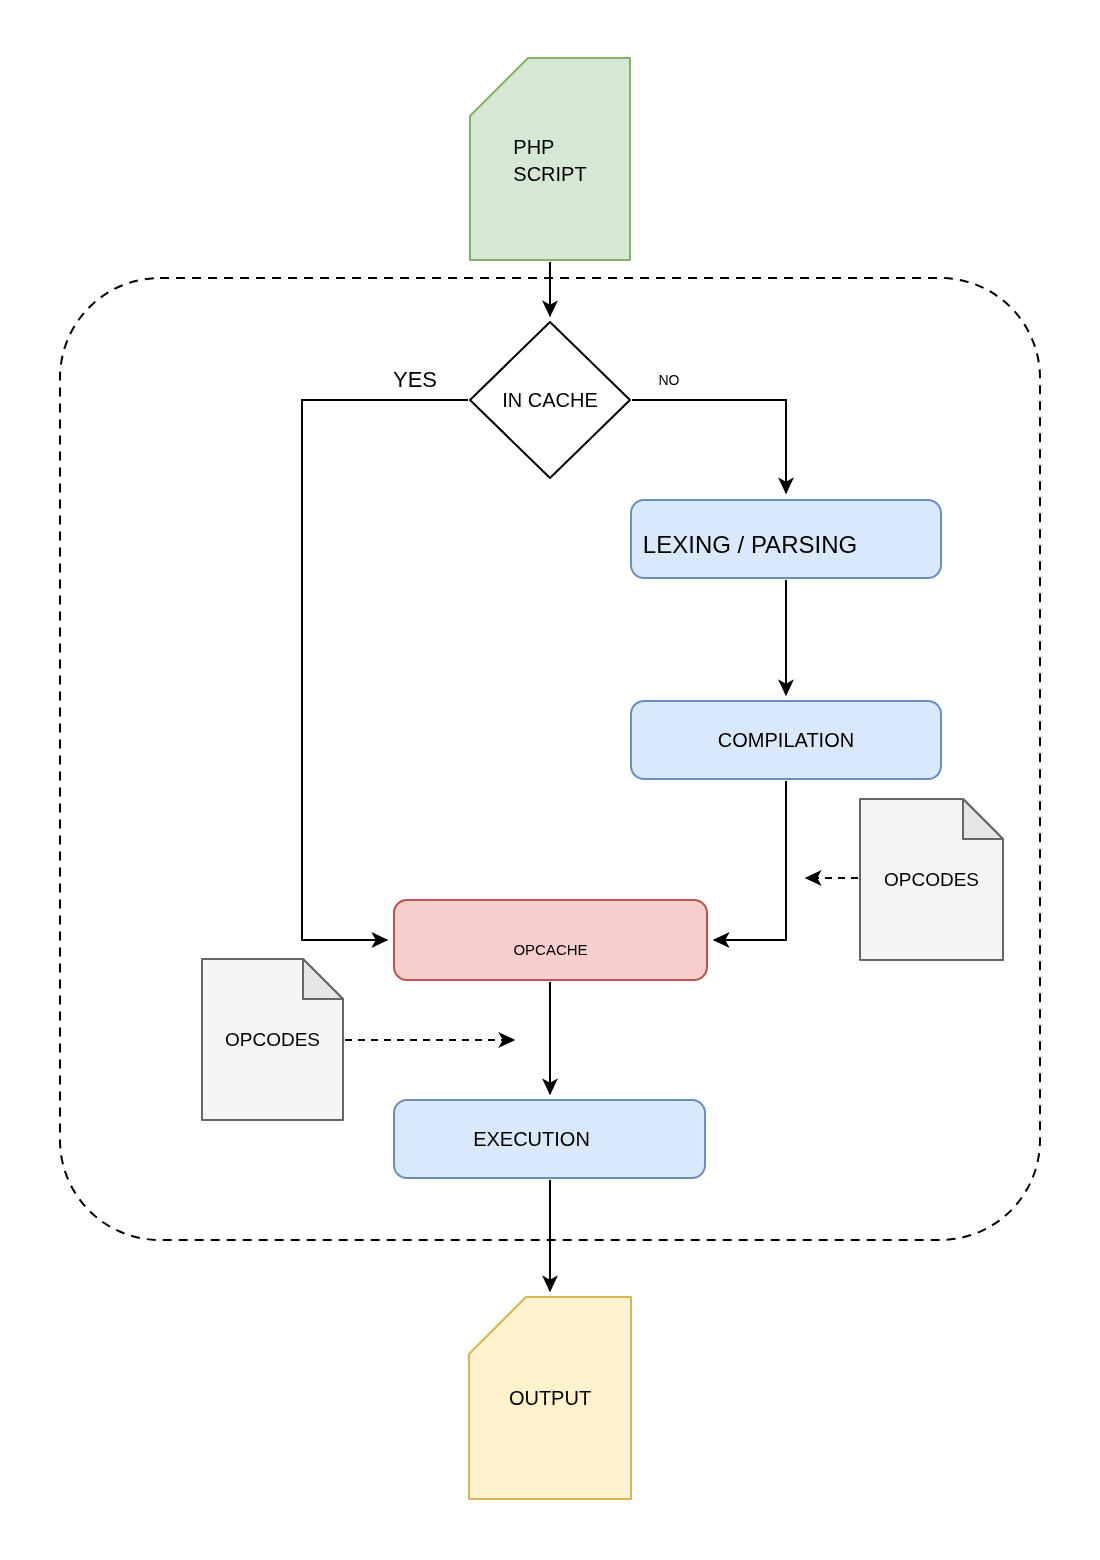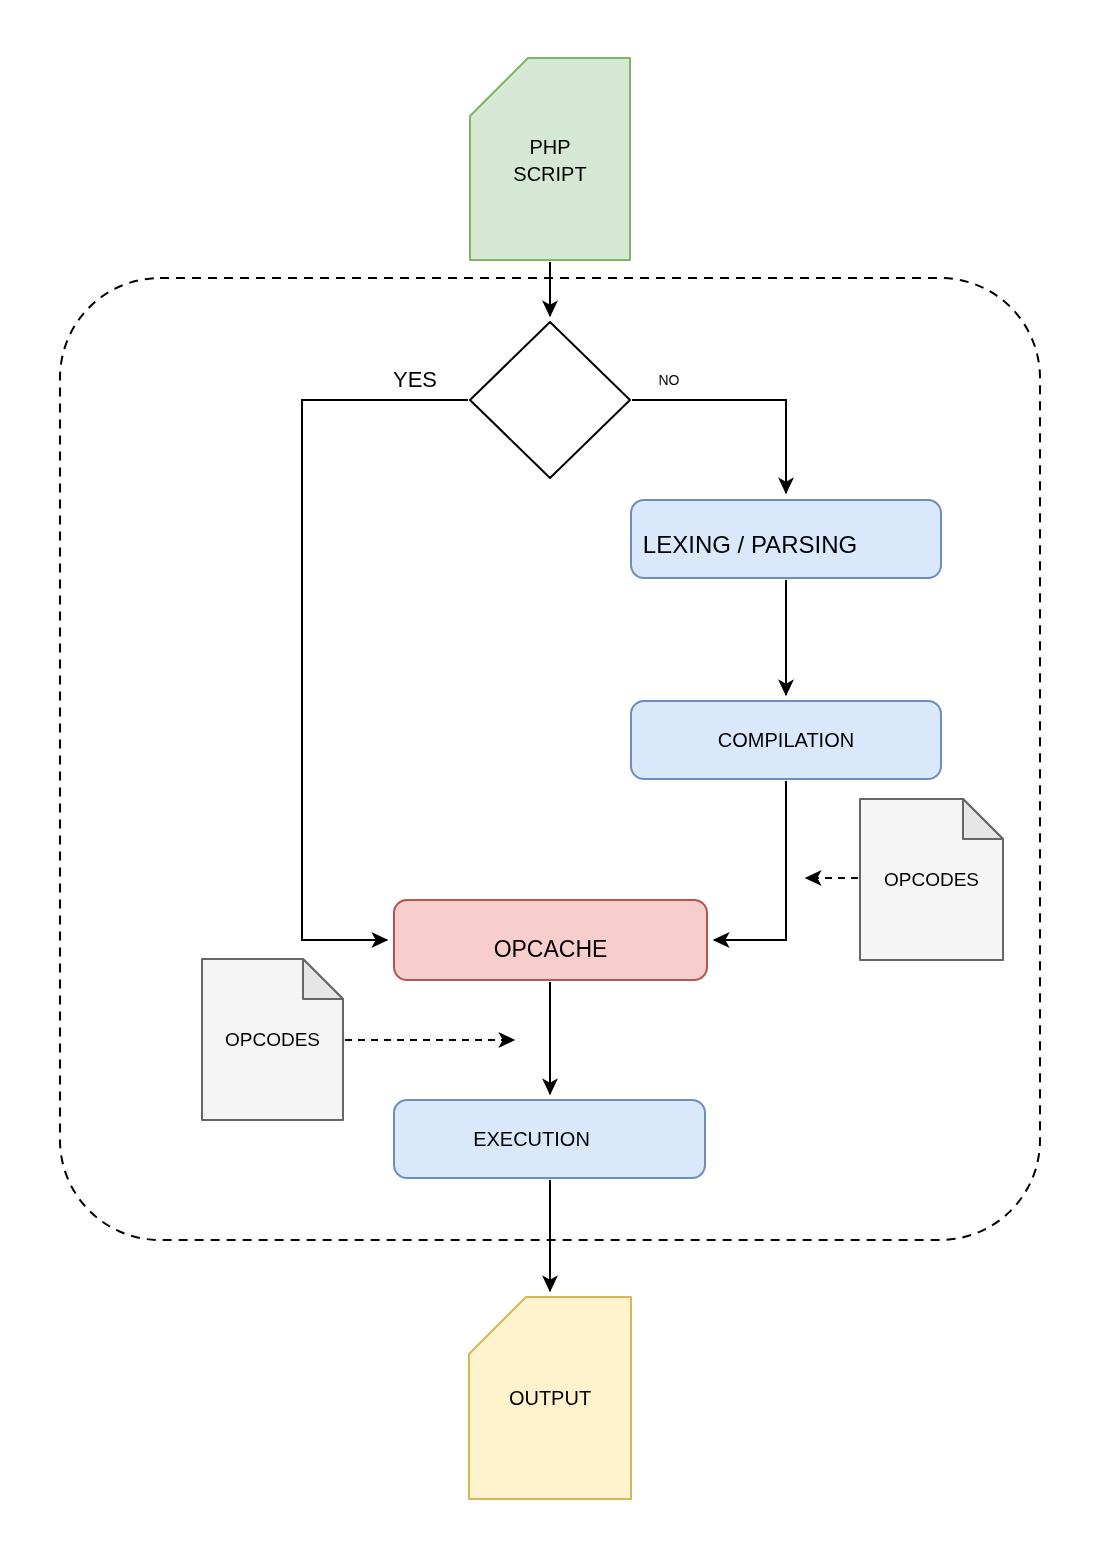--- a/index.html
+++ b/index.html
@@ -15,32 +15,32 @@
     position: absolute;
     left: 0; top: 0;
     width: 1100px;
     height: 1560px;
   }
   .label {
     position: absolute;
     display: flex;
     align-items: center;
     justify-content: center;
-    text-align: center;
+    text-align: left;
     color: #000000;
     white-space: pre-line;
     pointer-events: none;
   }
   .lbl-php          { left: 470px;  top: 62px;   width: 160px; height: 198px; font-size: 20px; line-height: 27px; }
   .lbl-incache      { left: 474px;  top: 324px;  width: 152px; height: 152px; font-size: 20px; }
   .lbl-yes          { left: 378px;  top: 366px;  width: 74px;  height: 28px;  font-size: 22px; }
   .lbl-no           { left: 634px;  top: 366px;  width: 70px;  height: 28px;  font-size: 14px; }
   .lbl-lexing       { left: 595px;  top: 500px;  width: 310px; height: 90px;  font-size: 24px; }
   .lbl-compilation  { left: 631px;  top: 701px;  width: 310px; height: 78px;  font-size: 20px; border-radius: 7px; }
-  .lbl-opcache      { left: 394px;  top: 900px;  width: 313px; height: 99px;  font-size: 23px; }
+  .lbl-opcache      { left: 394px;  top: 900px;  width: 313px; height: 99px;  font-size: 15px; }
   .lbl-execution    { left: 376px;  top: 1100px; width: 311px; height: 78px;  font-size: 20px; }
   .lbl-opcodes-r    { left: 860px;  top: 799px;  width: 143px; height: 161px; font-size: 19px; }
   .lbl-opcodes-l    { left: 202px;  top: 959px;  width: 141px; height: 161px; font-size: 19px; }
   .lbl-output       { left: 469px;  top: 1297px; width: 162px; height: 202px; font-size: 20px; }
 </style>
 </head>
 <body>
 
 <div class="canvas">
 
@@ -85,20 +85,21 @@
       <polygon points="202,959 303,959 343,999 343,1120 202,1120" stroke-width="2" stroke-linejoin="round" fill="#f5f5f5" stroke="#666666"></polygon>
       <polygon points="303,959 303,999 343,999" stroke-width="2" stroke-linejoin="round" fill="#e6e6e6" stroke="#666666"></polygon>
     </g>
 
     <polygon points="526,1297 631,1297 631,1499 469,1499 469,1354" stroke-width="2" stroke-linejoin="round" fill="#fff2cc" stroke="#d6b656"></polygon>
   </svg>
 
   <div class="label lbl-php">PHP
 SCRIPT</div>
 
+  <div class="label lbl-incache">IN CACHE</div>
 
   <div class="label lbl-yes">YES</div>
 
   <div class="label lbl-no">NO</div>
 
   <div class="label lbl-lexing">LEXING / PARSING</div>
 
   <div class="label lbl-compilation">COMPILATION</div>
 
   <div class="label lbl-opcache">OPCACHE</div>

